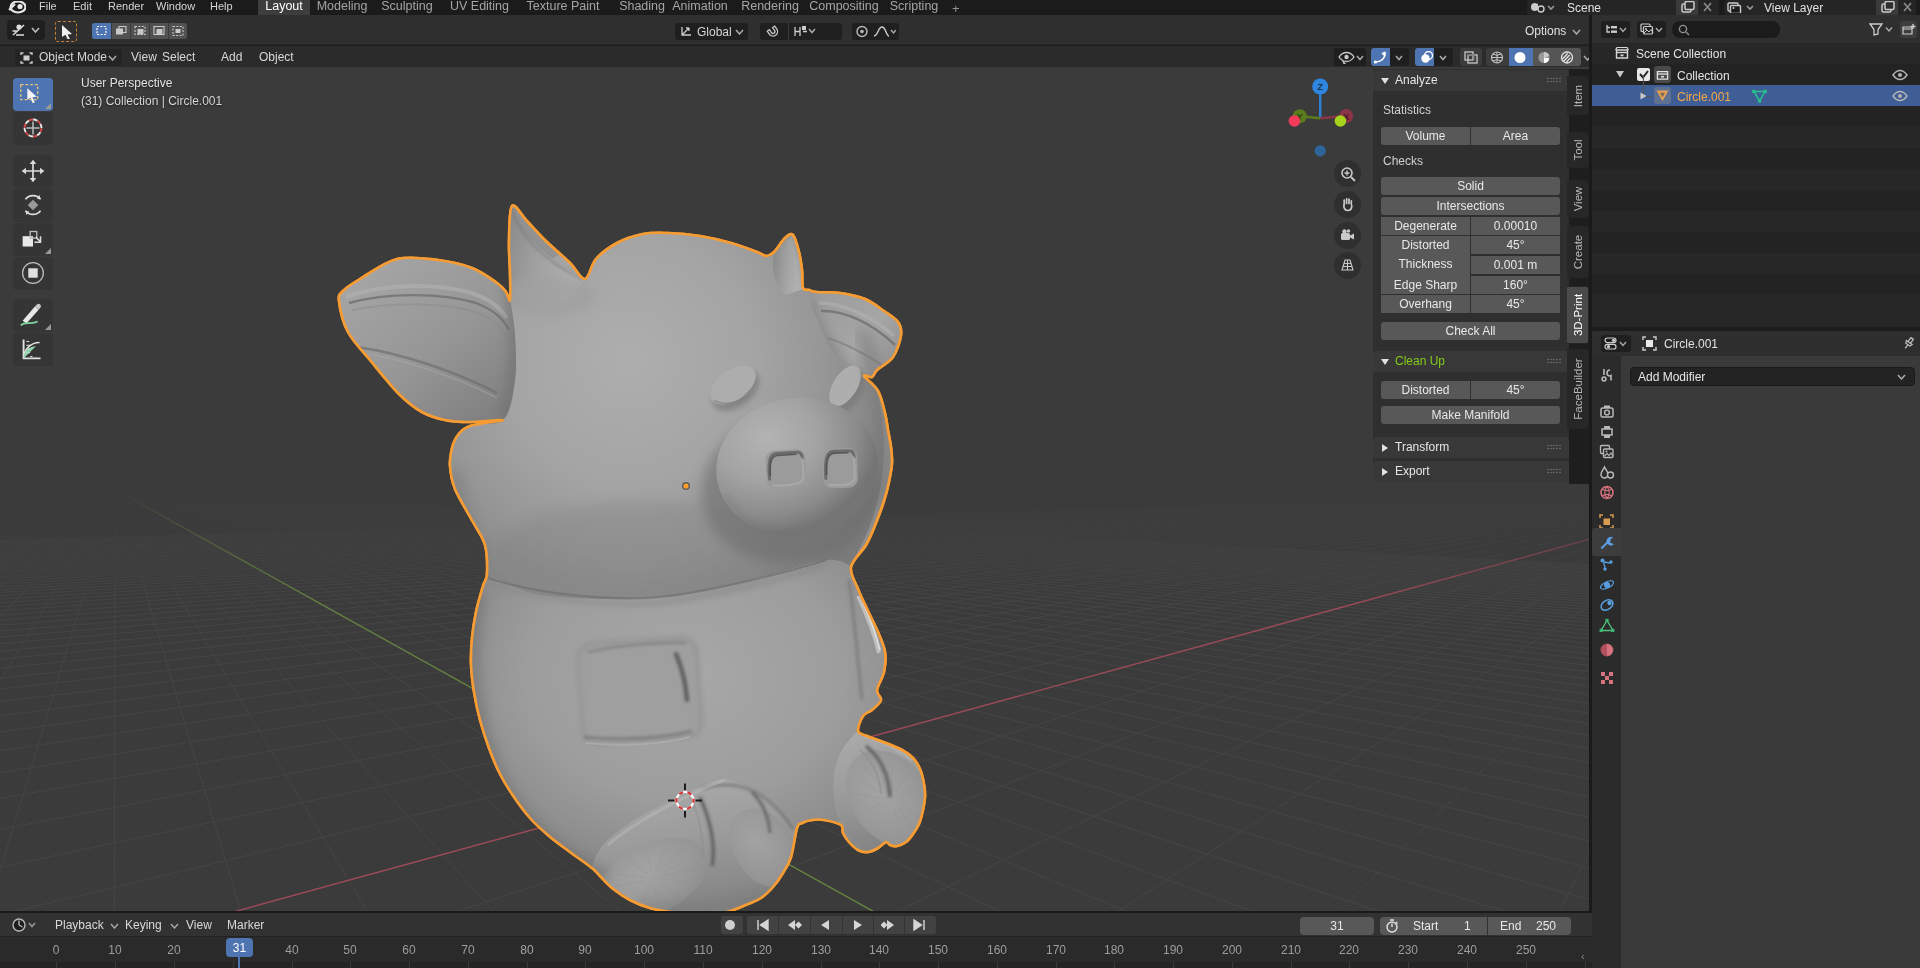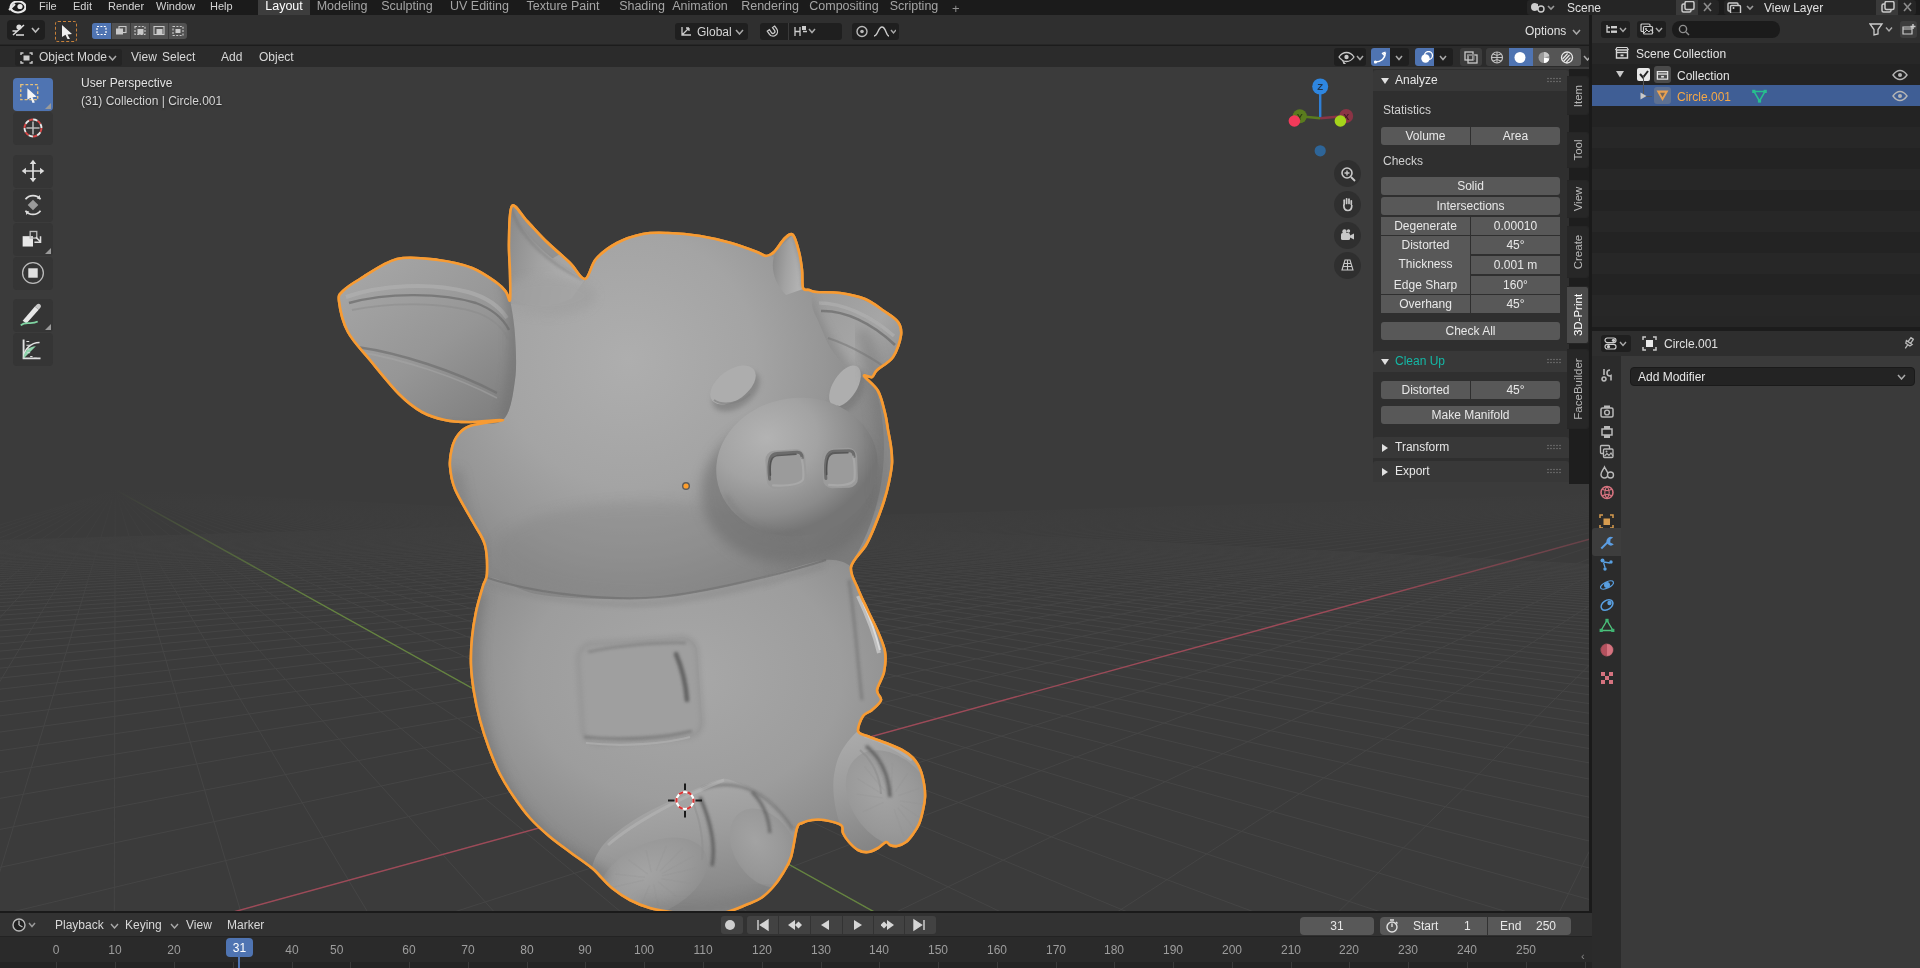--- a/index.html
+++ b/index.html
@@ -531,21 +531,21 @@
 <div class="abs btn" style="left:1471px;top:255.89999999999998px;width:89px;height:18px;border-radius:0">0.001 m</div>
 <div class="abs btn" style="left:1381px;top:275.59999999999997px;width:89px;height:18px;border-radius:0">Edge Sharp</div>
 <div class="abs btn" style="left:1471px;top:275.59999999999997px;width:89px;height:18px;border-radius:0">160°</div>
 <div class="abs btn" style="left:1381px;top:295.29999999999995px;width:89px;height:18px;border-radius:0">Overhang</div>
 <div class="abs btn" style="left:1471px;top:295.29999999999995px;width:89px;height:18px;border-radius:0">45°</div>
 <div class="abs btn" style="left:1381px;top:322px;width:179px;height:18px;justify-content:center">Check All</div>
 <div class="abs" style="left:1373px;top:351px;width:196px;height:21px;background:#383838;border-radius:3px 3px 0 0"></div>
 <svg class="abs" style="left:1379px;top:356px" width="12" height="12" viewBox="0 0 12 12">
     <path d="M2,3 l8,0 l-4,6 Z" fill="#e0e0e0"></path>
   </svg>
-<div class="abs txt" style="left:1395px;top:354px;color:#14b8a6">Clean Up</div>
+<div class="abs txt" style="left:1395px;top:354px;color:#84cc16">Clean Up</div>
 <svg class="abs" style="left:1547px;top:358px" width="15" height="7" viewBox="0 0 15 7">
     <g fill="#757575">
       <circle cx="1" cy="1.5" r="0.8"></circle>
       <circle cx="1" cy="4.5" r="0.8"></circle>
       <circle cx="4" cy="1.5" r="0.8"></circle>
       <circle cx="4" cy="4.5" r="0.8"></circle>
       <circle cx="7" cy="1.5" r="0.8"></circle>
       <circle cx="7" cy="4.5" r="0.8"></circle>
       <circle cx="10" cy="1.5" r="0.8"></circle>
       <circle cx="10" cy="4.5" r="0.8"></circle>
@@ -674,21 +674,21 @@
   </svg>
 <div class="abs txt" style="left:1413px;top:919px;color:#e8e8e8">Start</div>
 <div class="abs txt" style="left:1464px;top:919px;color:#e8e8e8">1</div>
 <div class="abs" style="left:1488px;top:917px;width:83px;height:18px;background:#585858;border-radius:0 4px 4px 0"></div>
 <div class="abs txt" style="left:1500px;top:919px;color:#e8e8e8">End</div>
 <div class="abs txt" style="left:1536px;top:919px;color:#e8e8e8">250</div>
 <div class="abs" style="left:36px;top:943px;width:40px;text-align:center;color:#9d9d9d;font-size:12px">0</div>
 <div class="abs" style="left:95px;top:943px;width:40px;text-align:center;color:#9d9d9d;font-size:12px">10</div>
 <div class="abs" style="left:154px;top:943px;width:40px;text-align:center;color:#9d9d9d;font-size:12px">20</div>
 <div class="abs" style="left:272px;top:943px;width:40px;text-align:center;color:#9d9d9d;font-size:12px">40</div>
-<div class="abs" style="left:330px;top:943px;width:40px;color:#9d9d9d;font-size:12px">50</div>
+<div class="abs" style="left:330px;top:943px;width:40px;text-align:center;color:#9d9d9d;font-size:12px">50</div>
 <div class="abs" style="left:389px;top:943px;width:40px;text-align:center;color:#9d9d9d;font-size:12px">60</div>
 <div class="abs" style="left:448px;top:943px;width:40px;text-align:center;color:#9d9d9d;font-size:12px">70</div>
 <div class="abs" style="left:507px;top:943px;width:40px;text-align:center;color:#a3a3a3;font-size:12px">80</div>
 <div class="abs" style="left:565px;top:943px;width:40px;text-align:center;color:#9d9d9d;font-size:12px">90</div>
 <div class="abs" style="left:624px;top:943px;width:40px;text-align:center;color:#9d9d9d;font-size:12px">100</div>
 <div class="abs" style="left:683px;top:943px;width:40px;text-align:center;color:#9d9d9d;font-size:12px">110</div>
 <div class="abs" style="left:742px;top:943px;width:40px;text-align:center;color:#9d9d9d;font-size:12px">120</div>
 <div class="abs" style="left:801px;top:943px;width:40px;text-align:center;color:#9d9d9d;font-size:12px">130</div>
 <div class="abs" style="left:859px;top:943px;width:40px;text-align:center;color:#9d9d9d;font-size:12px">140</div>
 <div class="abs" style="left:918px;top:943px;width:40px;text-align:center;color:#9d9d9d;font-size:12px">150</div>

